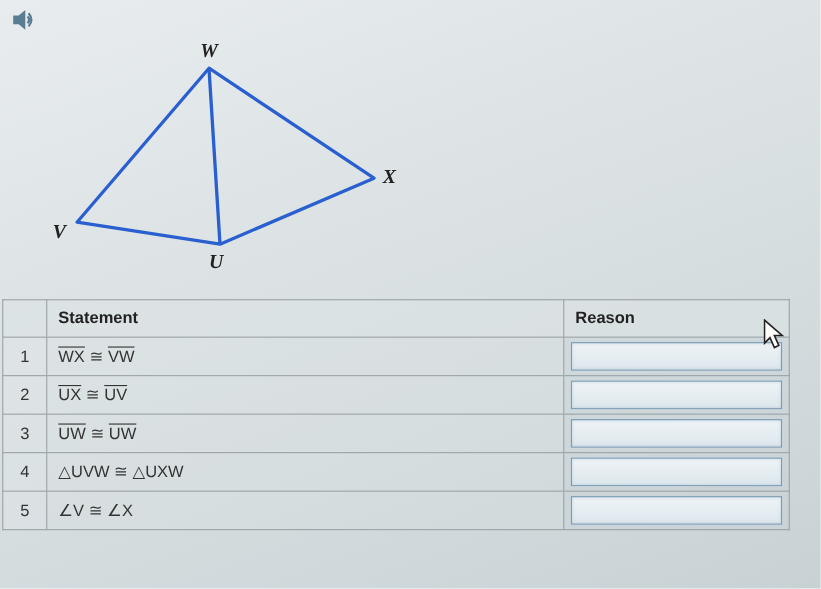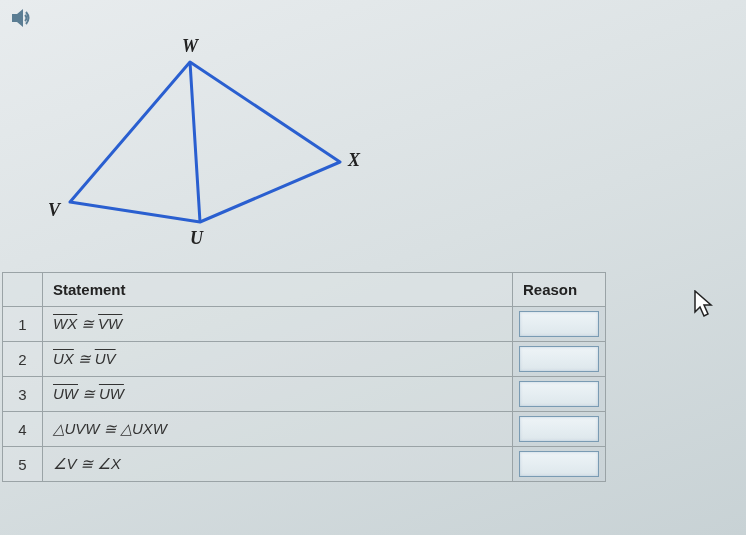--- a/index.html
+++ b/index.html
@@ -31,21 +31,21 @@
   .figure-area {
     width: 340px;
     height: 220px;
     margin: 10px 0 10px 40px;
     position: relative;
   }
   .figure-area svg { display:block; }
   .vlabel { position:absolute; font-family: Verdana; font-size:18px; font-weight:bold; font-style:italic; color:#222; }
   .proof-table {
     border-collapse: collapse;
-    width: 604px;
+    width: 716px;
     margin-left: 2px;
     font-size: 15px;
   }
   .proof-table th, .proof-table td {
     border: 1px solid #9aa3a6;
     padding: 8px 10px;
     text-align: left;
     vertical-align: middle;
   }
   .proof-table th {
@@ -53,21 +53,20 @@
     font-weight: bold;
     color: #222;
   }
   .proof-table td.num {
     width: 40px;
     text-align: center;
     background: rgba(225,230,232,0.4);
   }
   .proof-table td.stmt {
     width: 470px;
-    font-style: italic;
     background: rgba(225,230,232,0.2);
   }
   .proof-table td.reason {
     background: rgba(200,210,214,0.3);
     padding: 4px 6px;
   }
   .reason-input {
     display:block;
     width: 100%;
     height: 26px;

